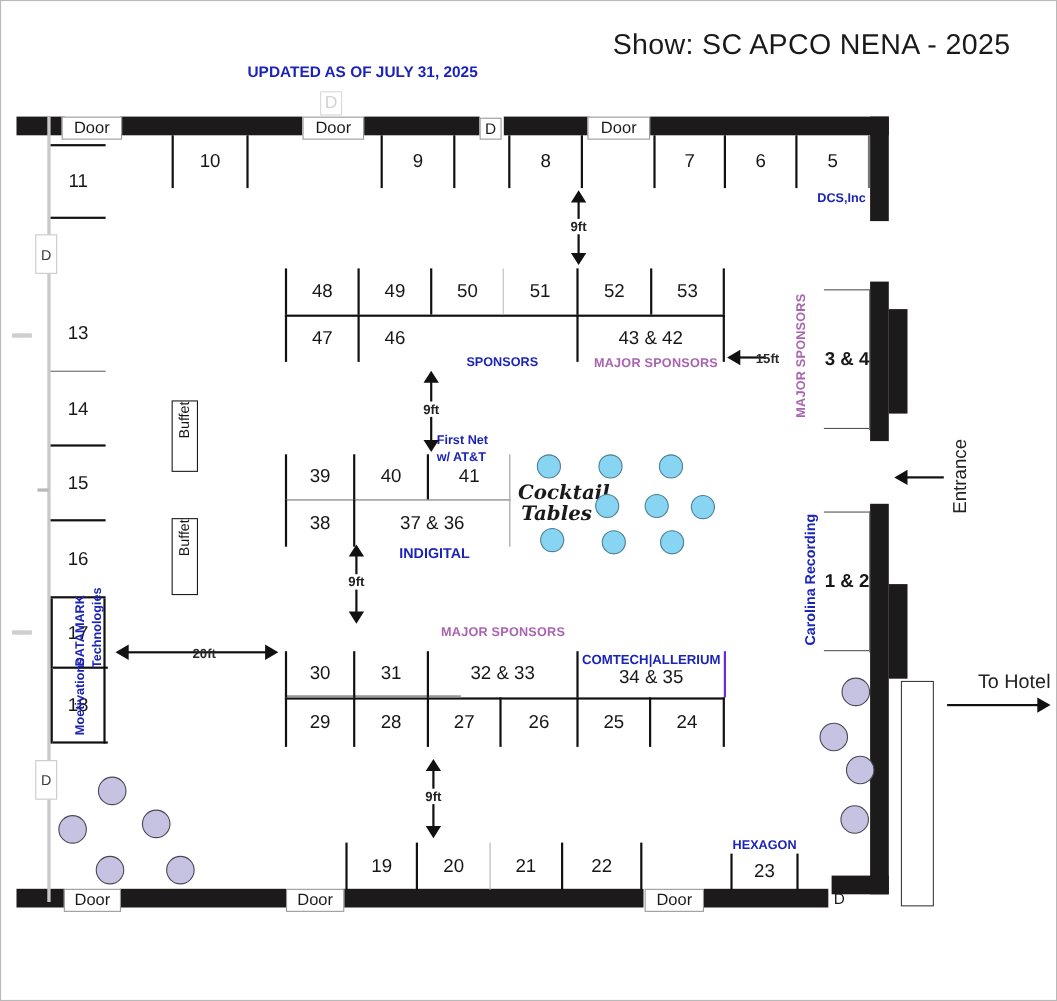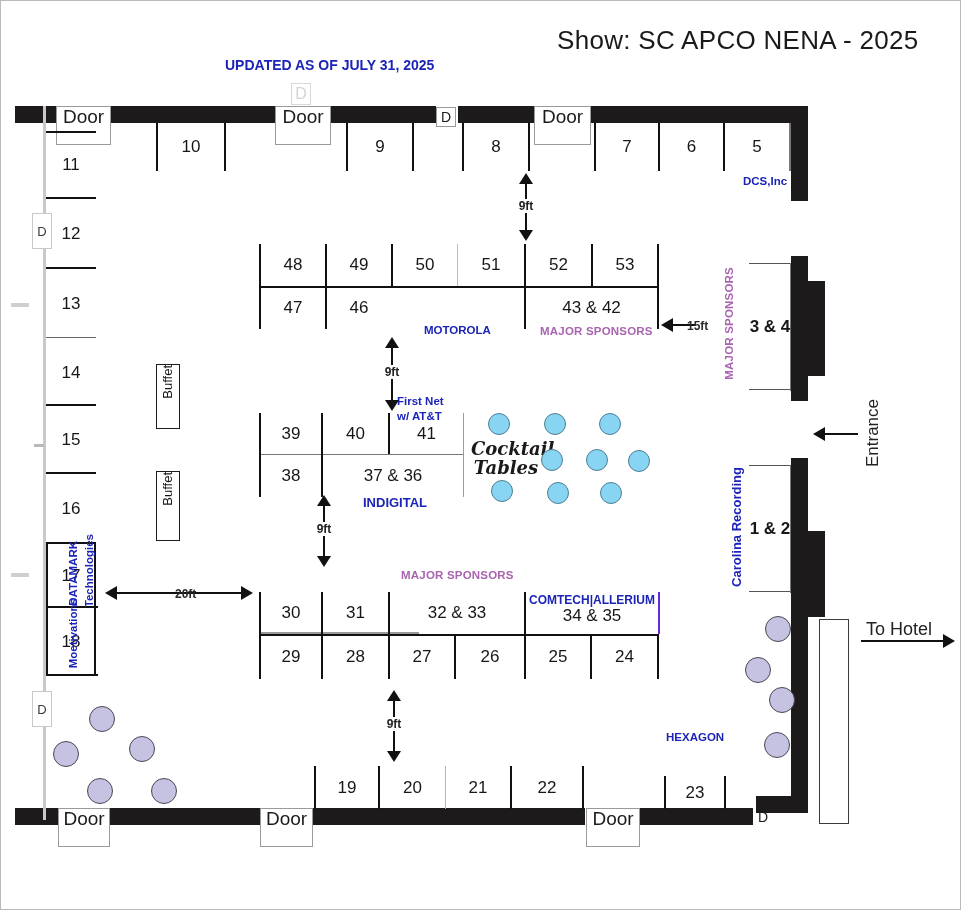--- a/index.html
+++ b/index.html
@@ -50,25 +50,25 @@
   .ln-v{background:#111;width:2px;}
   .ln-v.thin{background:#555;width:1px;}
   .ln-h{background:#111;height:2px;}
   .ln-h.thin{background:#666;height:1px;}
   .ln-h.grey{background:#999;height:2px;}
   
   .door{
     box-sizing:border-box;
     background:#ffffff;
     border:1px solid #9a9a9a;
-    font-size:19px;
+    font-size:15px;
     color:#1b1b1b;
     text-align:center;
     line-height:19px;
-    height:39px;
+    height:21px;
   }
   .door.d{
     font-size:14px;
     line-height:18px;
     height:20px;
     width:20px;
   }
   .door.ghost{
     border-color:#d8d8d8;color:#d3d3d3;background:transparent;
   }
@@ -206,24 +206,20 @@
   <div class="abs door d" style="left:752px;top:807px;border:none;background:transparent;">D</div>
 
   <div class="abs ln-v" style="left:45px;top:130px;width:2px;height:0px;"></div>
 
   <div class="abs booth" style="left:45px;top:130px;width:50px;height:68px;">
     <div class="abs ln-h" style="left:0;top:0;width:50px;"></div>
     <div class="abs ln-h" style="left:0;top:66px;width:50px;"></div>
     <div class="bnum">11</div>
   </div>
 
-  <div class="abs booth" style="left:45px;top:198px;width:50px;height:70px;">
-    <div class="abs ln-h" style="left:0;top:68px;width:50px;"></div>
-    <div class="bnum">12</div>
-  </div>
 
   <div class="abs booth" style="left:45px;top:268px;width:50px;height:70px;">
     <div class="abs ln-h thin" style="left:0;top:68px;width:50px;"></div>
     <div class="bnum">13</div>
   </div>
 
   <div class="abs booth" style="left:45px;top:338px;width:50px;height:67px;">
     <div class="abs ln-h" style="left:0;top:65px;width:50px;"></div>
     <div class="bnum">14</div>
   </div>
@@ -298,21 +294,21 @@
     <div class="abs booth" style="left:0;top:42px;width:66px;height:43px;border-left:2px solid #111;box-sizing:border-box;">
       <div class="bnum">47</div>
       </div>
     <div class="abs booth" style="left:66px;top:42px;width:66px;height:43px;border-left:2px solid #111;box-sizing:border-box;">
       <div class="bnum">46</div>
       </div>
     <div class="abs booth" style="left:265px;top:42px;width:135px;height:43px;border-left:2px solid #111;border-right:2px solid #111;box-sizing:border-box;">
       <div class="bnum">43 &amp; 42</div>
       </div>
   </div>
-  <div class="exh" style="left:423px;top:323px;">MOTOROLA</div>
+  <div class="exh" style="left:423px;top:323px;">SPONSORS</div>
   <div class="sponsor" style="left:539px;top:324px;">MAJOR SPONSORS</div>
 
   <div class="abs" style="left:258px;top:412px;width:205px;height:84px;">
     <div class="abs ln-h thin" style="left:0;top:41px;width:205px;background:#777;"></div>
     <div class="abs booth" style="left:0;top:0;width:62px;height:41px;border-left:2px solid #111;box-sizing:border-box;">
       <div class="bnum">39</div>
       </div>
     <div class="abs booth" style="left:62px;top:0;width:67px;height:41px;border-left:2px solid #111;box-sizing:border-box;">
       <div class="bnum">40</div>
       </div>
@@ -389,21 +385,21 @@
     </div>
   <div class="abs booth" style="left:445px;top:765px;width:66px;height:43px;border-right:2px solid #111;box-sizing:border-box;">
     <div class="bnum">21</div>
     </div>
   <div class="abs booth" style="left:511px;top:765px;width:72px;height:43px;border-right:2px solid #111;box-sizing:border-box;">
     <div class="bnum">22</div>
     </div>
   <div class="abs booth" style="left:663px;top:775px;width:62px;height:33px;border-left:2px solid #111;border-right:2px solid #111;box-sizing:border-box;">
     <div class="bnum">23</div>
     </div>
-  <div class="exh" style="left:665px;top:730px;">HEXAGON</div>
+  <div class="exh" style="left:665px;top:762px;">HEXAGON</div>
 
   <div class="abs booth" style="left:748px;top:262px;width:42px;height:128px;">
     <div class="abs ln-h thin" style="left:0;top:0;width:42px;background:#555;"></div>
     <div class="abs ln-h thin" style="left:0;top:126px;width:42px;background:#555;"></div>
     <div class="abs ln-v thin" style="left:41px;top:0;height:128px;background:#777;"></div>
     <div class="bnum bold">3 &amp; 4</div>
   </div>
   <div class="abs sponsor vtext" style="left:722px;top:266px;">MAJOR SPONSORS</div>
 
   <div class="abs booth" style="left:748px;top:464px;width:42px;height:128px;">
@@ -472,21 +468,21 @@
     <div class="arw-rt" style="right:0;top:1px;"></div>
   </div>
   <div class="ftlabel" style="left:174px;top:586px;">20ft</div>
 
   <div class="abs dim-h" style="left:812px;top:425px;width:46px;height:16px;">
     <div class="arw-lf" style="left:0;top:1px;"></div>
     <div class="bar" style="left:11px;top:7px;width:34px;"></div>
   </div>
   <div class="abs plain-label vtext" style="left:862px;top:398px;font-size:17px;">Entrance</div>
 
-  <div class="plain-label" style="left:865px;top:608px;margin-top:10px;">To Hotel</div>
+  <div class="plain-label" style="left:888px;top:608px;">To Hotel</div>
   <div class="abs dim-h" style="left:860px;top:632px;width:96px;height:16px;">
     <div class="bar" style="left:0;top:7px;width:84px;"></div>
     <div class="arw-rt" style="left:82px;top:1px;"></div>
   </div>
 
   <div class="abs" style="left:10px;top:302px;width:18px;height:4px;background:#cfcfcf;"></div>
   <div class="abs" style="left:10px;top:572px;width:18px;height:4px;background:#cfcfcf;"></div>
   <div class="abs" style="left:33px;top:443px;width:10px;height:3px;background:#b9b9b9;"></div>
 
 </div>

